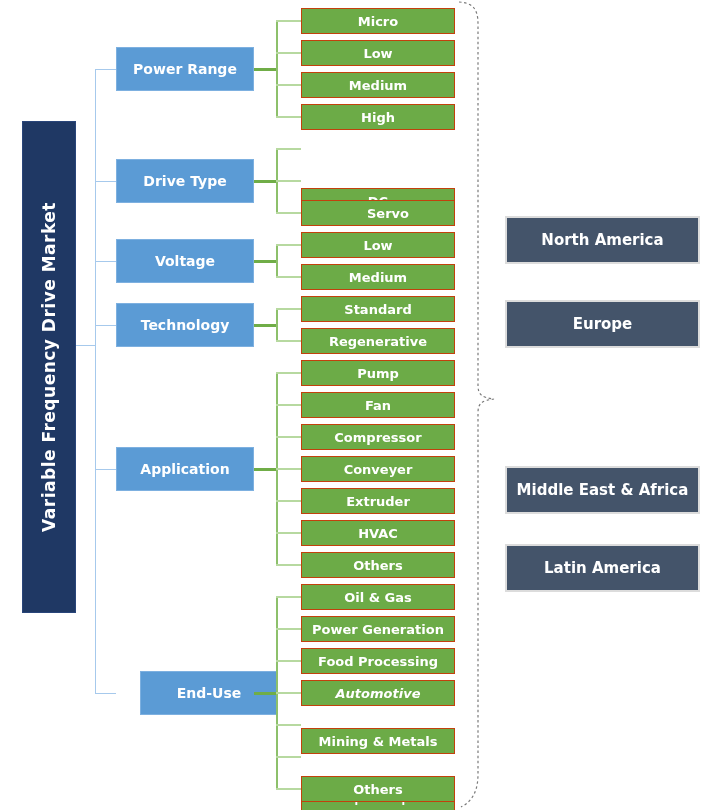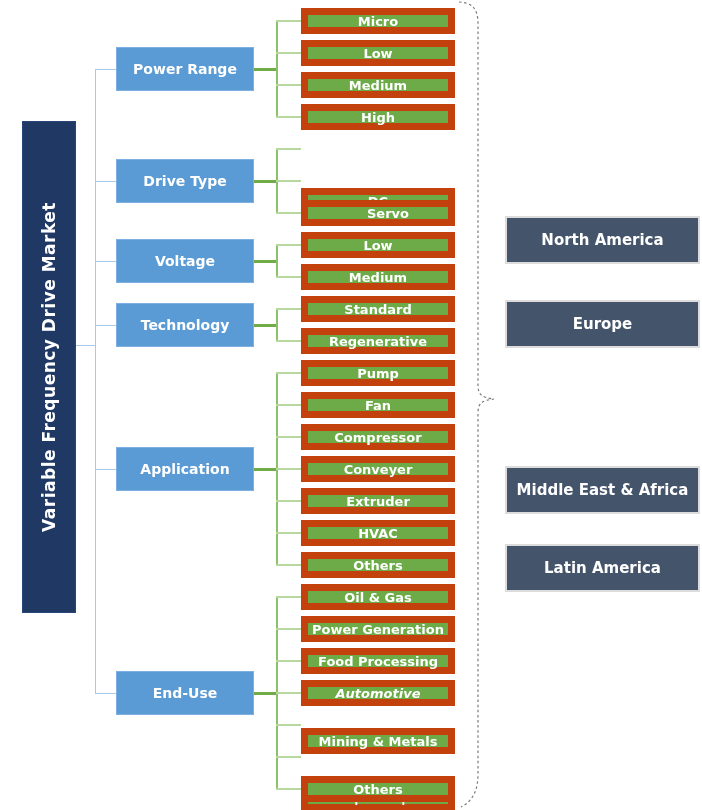--- a/index.html
+++ b/index.html
@@ -3,21 +3,21 @@
 <meta charset="utf-8">
 <style>
   html,body{margin:0;padding:0;background:#fff;}
   .stage{position:relative;width:702px;height:810px;overflow:hidden;background:#fff;
          font-family:"DejaVu Sans","Liberation Sans",sans-serif;}
   .box{position:absolute;box-sizing:border-box;display:flex;align-items:center;justify-content:center;
        color:#fff;font-weight:bold;text-align:center;white-space:nowrap;}
   .rootbar{left:22px;top:121px;width:54px;height:492px;background:#1F3864;border:1px solid #29457a;}
   .rootbar span{writing-mode:vertical-rl;transform:rotate(180deg);font-size:17px;letter-spacing:.5px;}
   .cat{left:116px;width:138px;height:44px;background:#5B9BD5;border:1px solid #7db0e0;font-size:14px;}
-  .item{left:301px;width:154px;height:26px;background:#6CAB47;border:7px solid #c2410c;font-size:13px;}
+  .item{left:301px;width:154px;height:26px;background:#6CAB47;border:1px solid #c2410c;font-size:13px;}
   .region{left:505px;width:195px;height:48px;background:#44546A;border:2px solid #dcdcdc;font-size:15px;}
   .ln{position:absolute;}
   .blue{background:#a6c9ec;}
   .green-main{background:#70AD47;}
   .green-mid{background:#8dc06b;}
   .green-light{background:#b7d9a0;}
   .brace{position:absolute;left:450px;top:0;width:60px;height:810px;}
 </style>
 </head>
 <body>
@@ -86,21 +86,21 @@
     <div class="box item" style="top:424px;">Compressor</div>
     <div class="ln green-light" style="left:276px;top:468px;width:25px;height:2px;"></div>
     <div class="box item" style="top:456px;">Conveyer</div>
     <div class="ln green-light" style="left:276px;top:500px;width:25px;height:2px;"></div>
     <div class="box item" style="top:488px;">Extruder</div>
     <div class="ln green-light" style="left:276px;top:532px;width:25px;height:2px;"></div>
     <div class="box item" style="top:520px;">HVAC</div>
     <div class="ln green-light" style="left:276px;top:564px;width:25px;height:2px;"></div>
     <div class="box item" style="top:552px;">Others</div>
     <div class="ln blue" style="left:95px;top:693px;width:21px;height:1px;"></div>
-    <div class="box cat" style="top:671px;">End-Use</div>
+    <div class="box cat" style="top:671px;margin-left:24px;">End-Use</div>
     <div class="ln green-main" style="left:254px;top:692px;width:24px;height:3px;"></div>
     <div class="ln green-mid" style="left:276px;top:596px;width:2px;height:194px;"></div>
     <div class="ln green-light" style="left:276px;top:596px;width:25px;height:2px;"></div>
     <div class="box item" style="top:584px;">Oil &amp; Gas</div>
     <div class="ln green-light" style="left:276px;top:628px;width:25px;height:2px;"></div>
     <div class="box item" style="top:616px;">Power Generation</div>
     <div class="ln green-light" style="left:276px;top:660px;width:25px;height:2px;"></div>
     <div class="box item" style="top:648px;">Food Processing</div>
     <div class="ln green-light" style="left:276px;top:692px;width:25px;height:2px;"></div>
     <div class="box item" style="top:680px;font-style:italic;">Automotive</div>

